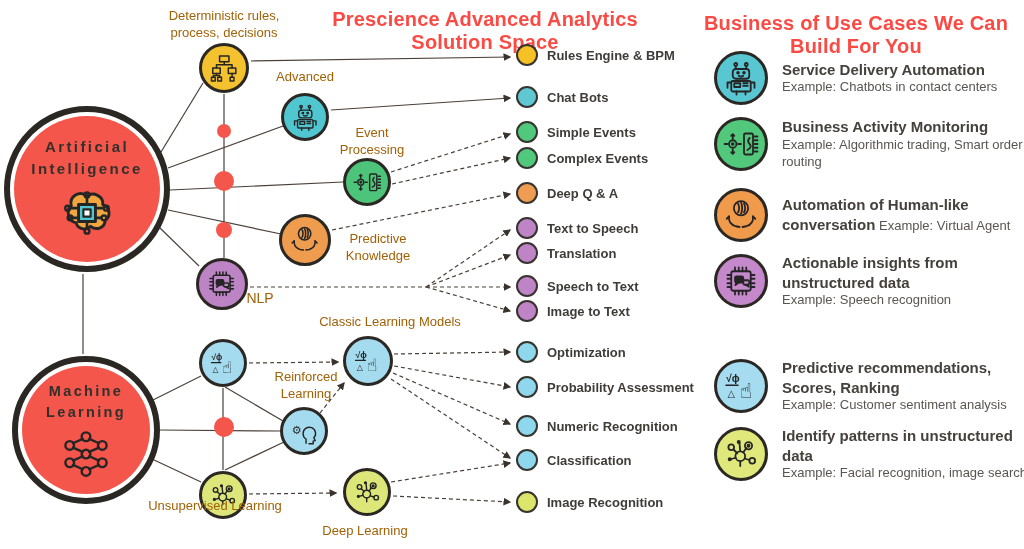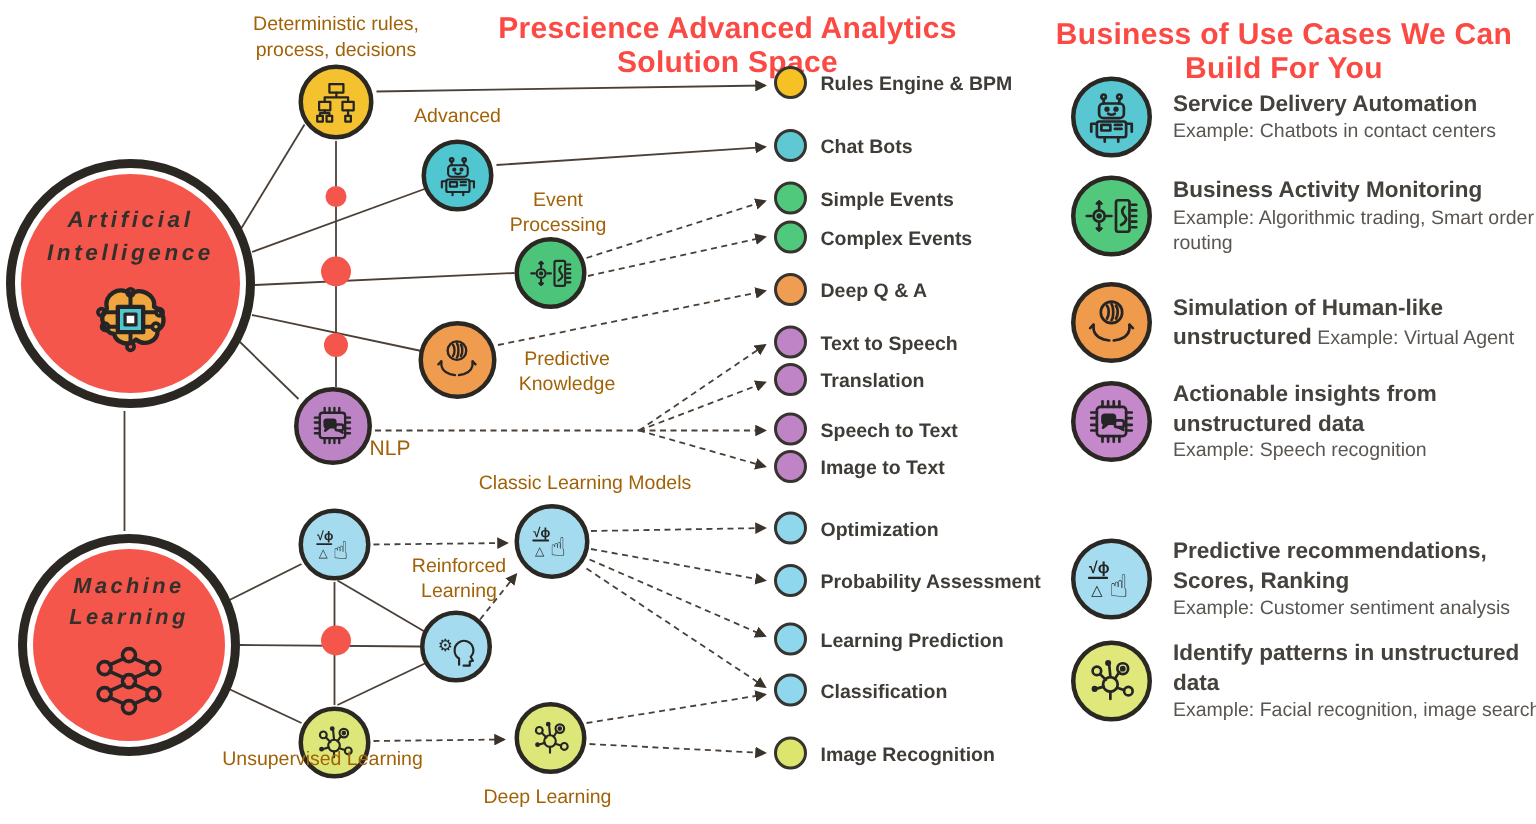--- a/index.html
+++ b/index.html
@@ -8,21 +8,21 @@
   .canvas { position:relative; width:1024px; height:549px; overflow:hidden; background:#fff; }
   .wires { position:absolute; left:0; top:0; width:1024px; height:549px; }
 
   .heading { position:absolute; color:#fb4a44; font-weight:bold; font-size:20px; text-align:center; letter-spacing:.2px; }
   #heading-solution { left:318px; top:8px; width:334px; }
   #heading-usecases { left:688px; top:12px; width:336px; }
 
   .big-outer { position:absolute; border-radius:50%; border:6px solid #2b2824; background:#fff; padding:4px; }
   .big-inner { width:100%; height:100%; border-radius:50%; background:#f4564c;
                display:flex; flex-direction:column; align-items:center; justify-content:center; gap:4px; }
-  .big-label { font-weight:bold; color:#33302c; text-align:center; letter-spacing:.16em; line-height:1.45;font-style:italic; }
+  .big-label { font-weight:bold; color:#33302c; text-align:center; letter-spacing:.16em; line-height:1.45; }
   #ai-circle { left:4px; top:106px; width:166px; height:166px; }
   #ai-circle .big-label { font-size:15px; width:150px; }
   #ml-circle { left:12px; top:356px; width:148px; height:148px; }
   #ml-circle .big-label { font-size:14.5px; width:130px; }
 
   .node { position:absolute; border-radius:50%; border:3px solid #2b2824;
           display:flex; align-items:center; justify-content:center; }
   .node svg { width:68%; height:68%; }
   .node-label { position:absolute; font-size:13px; font-weight:normal; color:#a16207; text-align:center; line-height:1.3; }
 
@@ -336,21 +336,21 @@
   <div class="sol" style="top:341px">
       <span class="sol-dot" style="background-color: rgb(142, 215, 236);"></span>
       <span class="sol-label">Optimization</span>
     </div>
   <div class="sol" style="top:376px">
       <span class="sol-dot" style="background-color: rgb(142, 215, 236);"></span>
       <span class="sol-label">Probability Assessment</span>
     </div>
   <div class="sol" style="top:415px">
       <span class="sol-dot" style="background-color: rgb(142, 215, 236);"></span>
-      <span class="sol-label">Learning Prediction</span>
+      <span class="sol-label">Numeric Recognition</span>
     </div>
   <div class="sol" style="top:449px">
       <span class="sol-dot" style="background-color: rgb(142, 215, 236);"></span>
       <span class="sol-label">Classification</span>
     </div>
   <div class="sol" style="top:491px">
       <span class="sol-dot" style="background-color: rgb(220, 230, 108);"></span>
       <span class="sol-label">Image Recognition</span>
     </div>
 
@@ -369,21 +369,21 @@
         </svg>
       </div>
     <p class="uc-text"><span class="uc-title">Business Activity Monitoring</span><span class="uc-example">Example: Algorithmic trading, Smart order routing</span></p>
   </div>
   <div class="uc" style="top:188px">
     <div class="uc-circle" style="background-color: rgb(240, 154, 76);">
         <svg>
           <use href="#i-brain-hands"></use>
         </svg>
       </div>
-    <p class="uc-text"><span class="uc-title">Simulation of Human-like unstructured</span> <span class="uc-example">Example: Virtual Agent</span></p>
+    <p class="uc-text"><span class="uc-title">Automation of Human-like conversation</span> <span class="uc-example">Example: Virtual Agent</span></p>
   </div>
   <div class="uc block-example" style="top:253px">
     <div class="uc-circle" style="background-color: rgb(196, 136, 203);">
         <svg>
           <use href="#i-chip-chat"></use>
         </svg>
       </div>
     <p class="uc-text"><span class="uc-title">Actionable insights from unstructured data</span><span class="uc-example">Example: Speech recognition</span></p>
   </div>
   <div class="uc block-example" style="top:358px">

